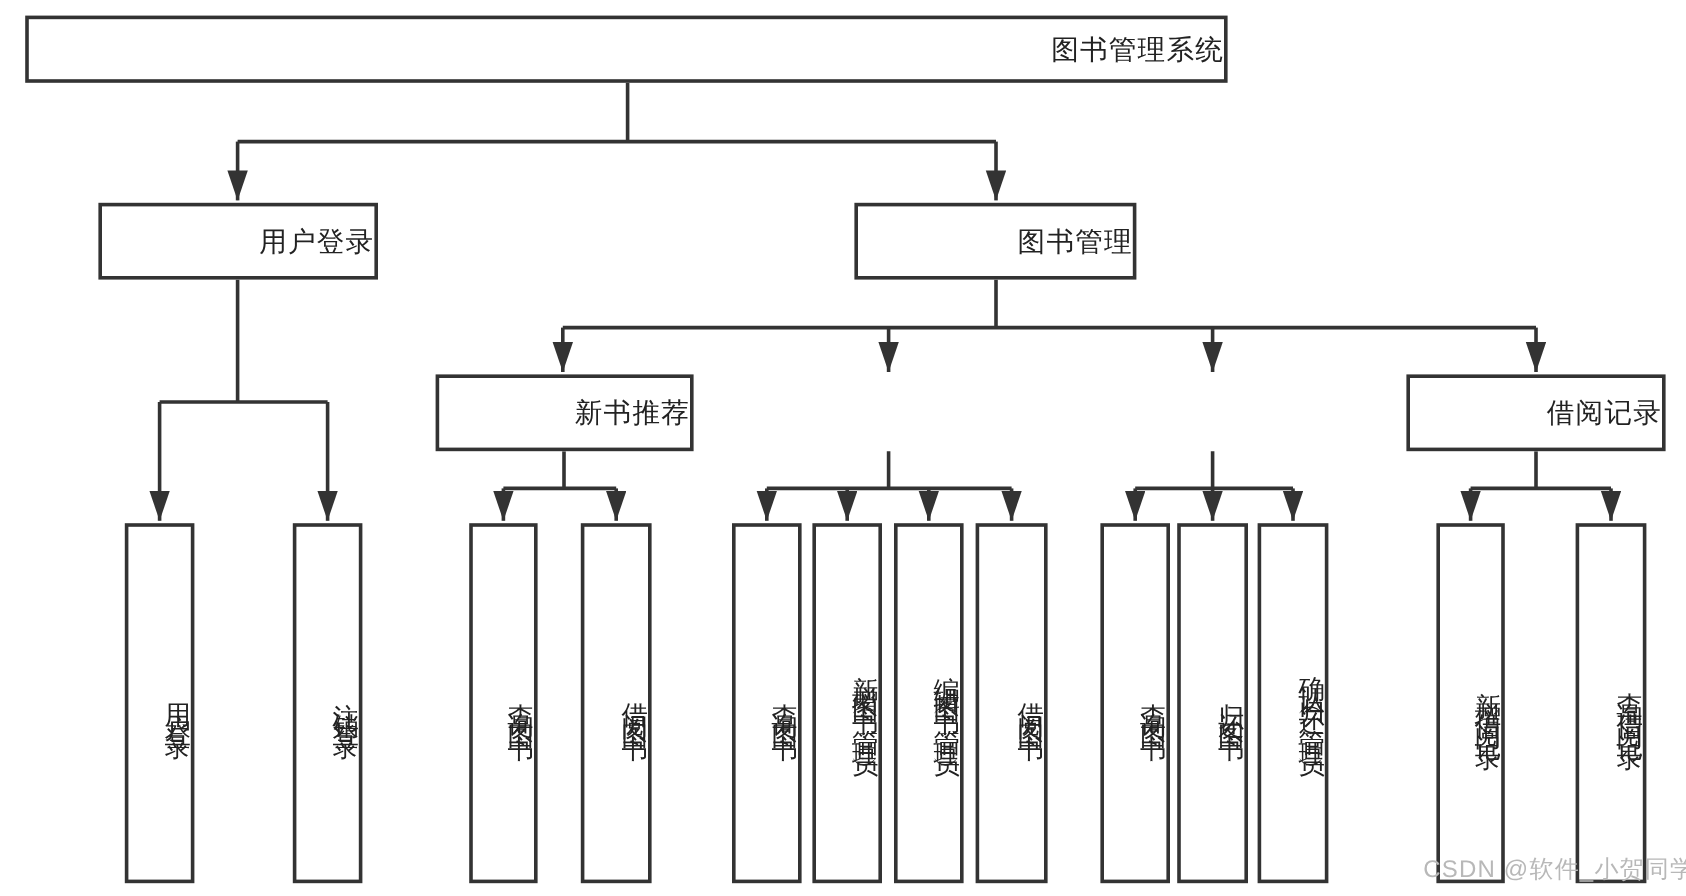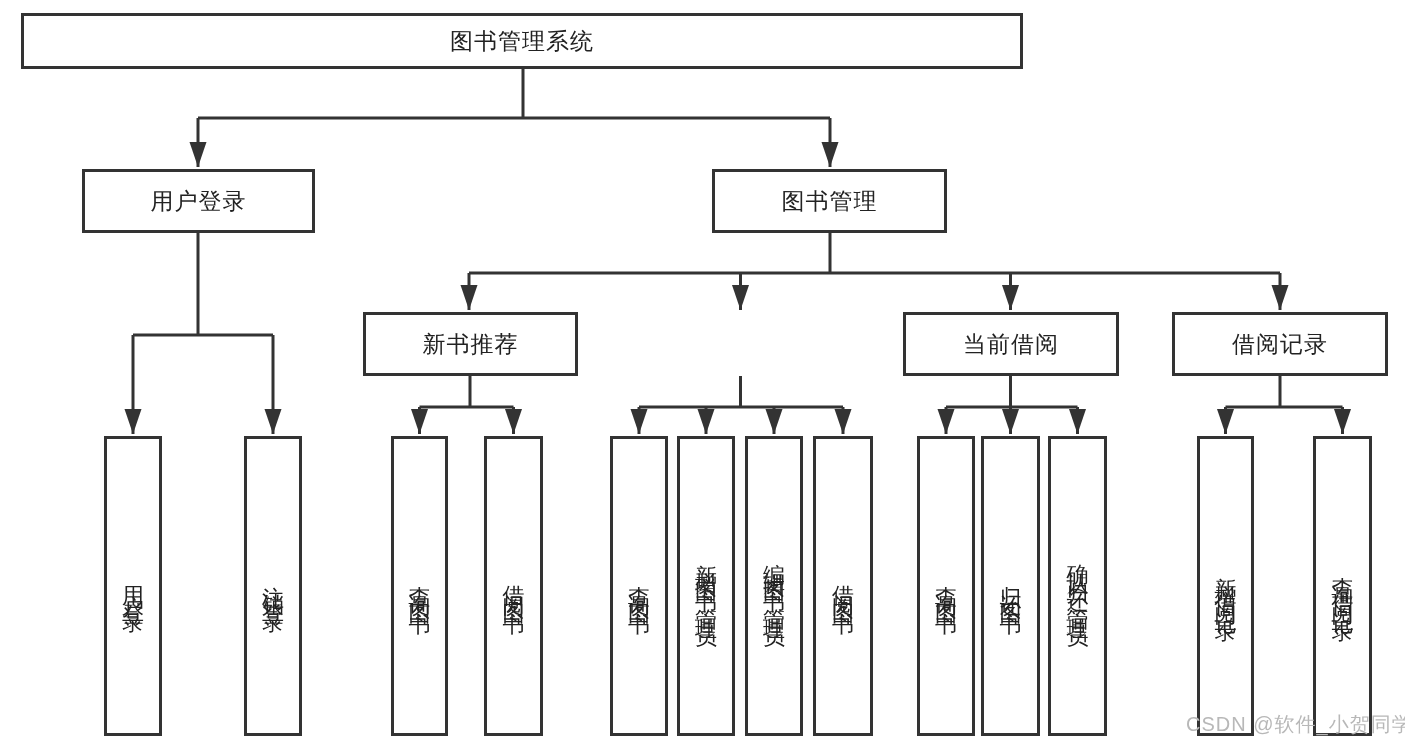--- a/index.html
+++ b/index.html
@@ -11,21 +11,21 @@
   html,body{margin:0;padding:0;background:var(--bg);}
   .stage{
     position:relative;width:1405px;height:747px;background:var(--bg);
     font-family:"Liberation Sans", sans-serif;overflow:hidden;
   }
   .connectors{position:absolute;left:0;top:0;width:1405px;height:747px;}
   .connectors line,.connectors path{stroke:var(--line);stroke-width:3;fill:none;}
   .connectors .arrowhead{fill:var(--line);stroke:none;}
   .node{
     position:absolute;box-sizing:border-box;border:3px solid var(--line);
-    background:var(--bg);display:flex;align-items:center;justify-content:center;
+    background:var(--bg);display:flex;align-items:center;justify-content:flex-end;
     color:var(--text);
   }
   .node.h .lbl{font-size:23px;letter-spacing:1px;white-space:nowrap;}
   .node.v .lbl{
     writing-mode:vertical-rl;text-orientation:mixed;
     font-size:22px;letter-spacing:9px;line-height:1;
   }
   .watermark{
     position:absolute;left:1186px;top:711px;z-index:5;
     font-size:20px;letter-spacing:1px;color:var(--wm);white-space:nowrap;
@@ -83,23 +83,20 @@
   <div class="node h" style="left:82px;top:169px;width:233px;height:64px">
     <span class="lbl">用户登录</span>
   </div>
   <div class="node h" style="left:363px;top:312px;width:215px;height:64px">
     <span class="lbl">新书推荐</span>
   </div>
 
   <div class="node h" style="left:712px;top:169px;width:235px;height:64px">
     <span class="lbl">图书管理</span>
   </div>
-  <div class="node h" style="left:903px;top:312px;width:216px;height:64px">
-    <span class="lbl">当前借阅</span>
-  </div>
   <div class="node h" style="left:1172px;top:312px;width:216px;height:64px">
     <span class="lbl">借阅记录</span>
   </div>
 
   <div class="node v" style="left:104px;top:436px;width:58px;height:300px">
     <span class="lbl">用户登录</span>
   </div>
   <div class="node v" style="left:244px;top:436px;width:58px;height:300px">
     <span class="lbl">注销登录</span>
   </div>

